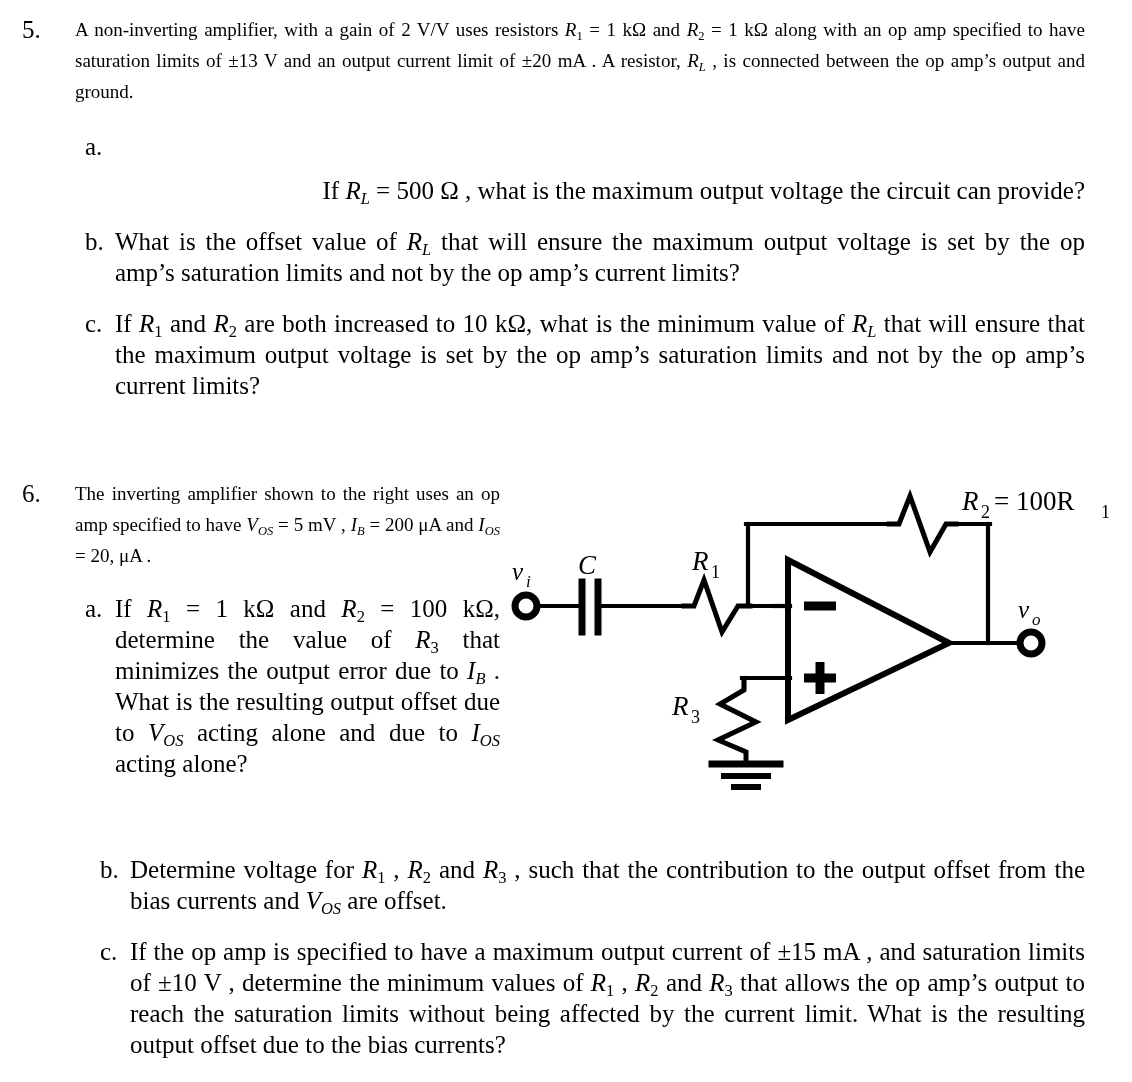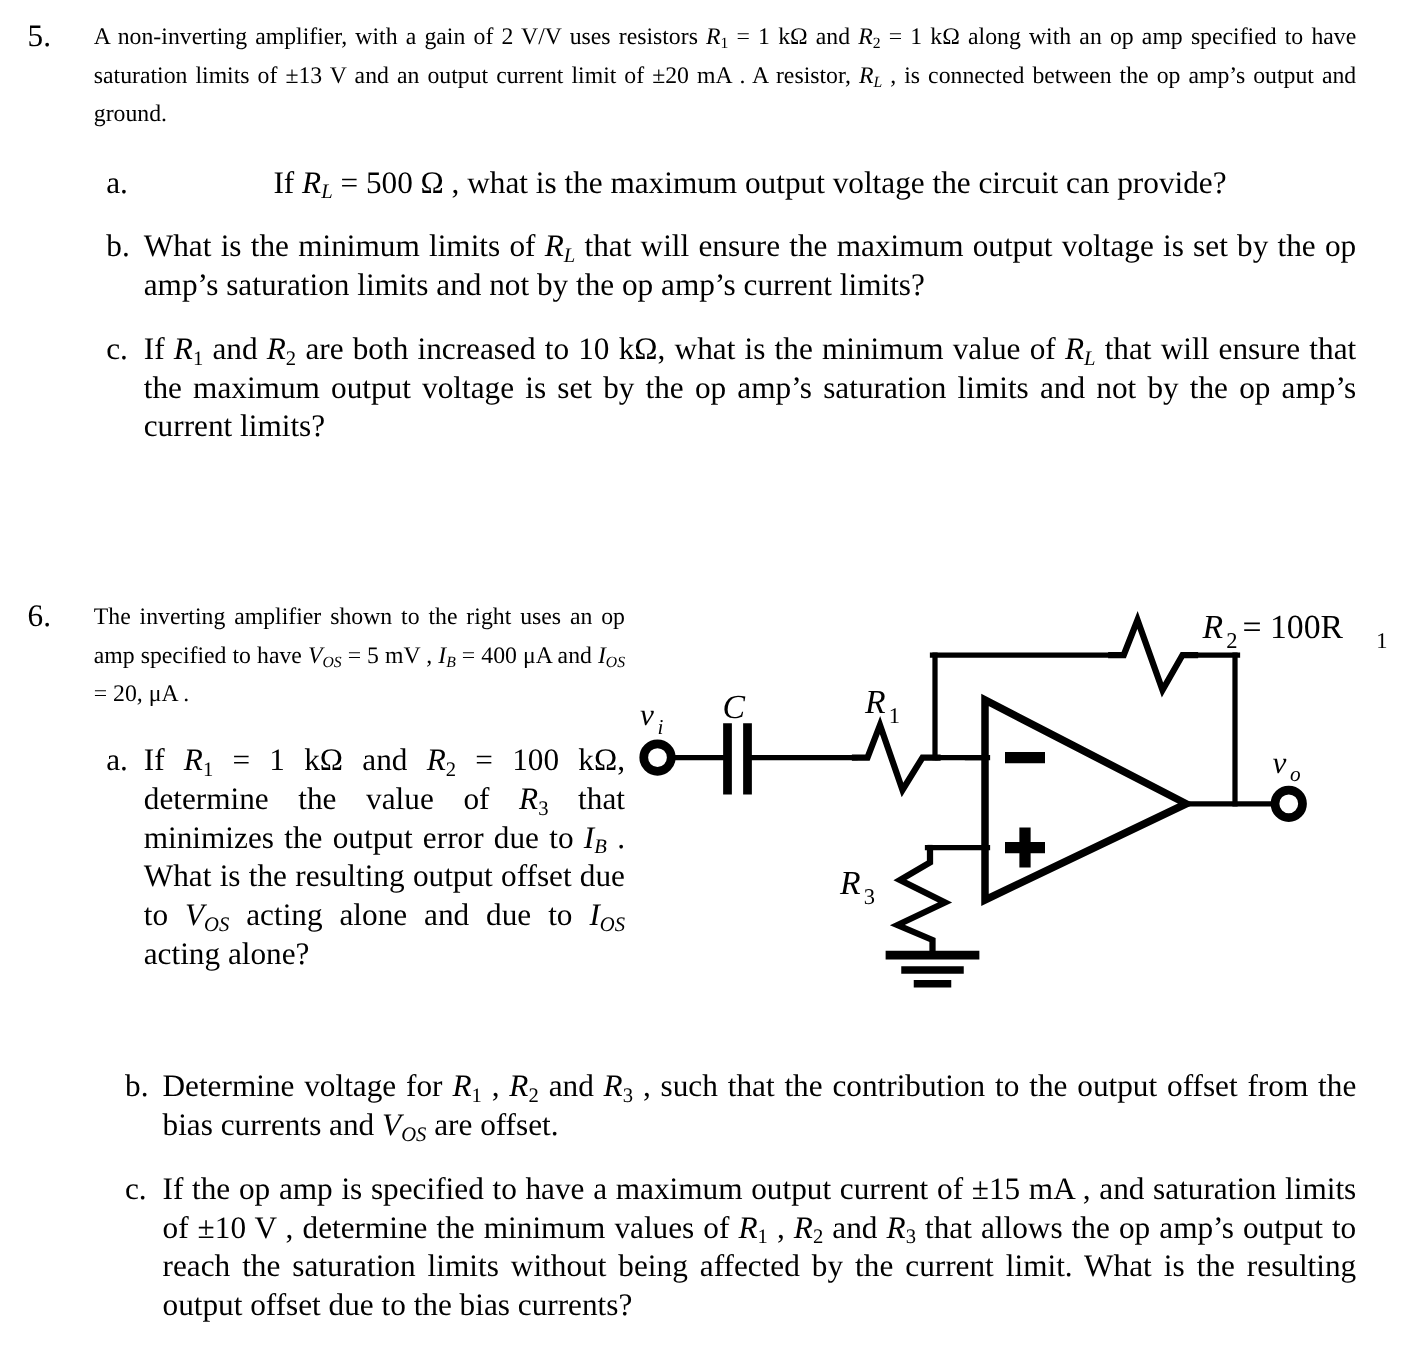--- a/index.html
+++ b/index.html
@@ -56,21 +56,21 @@
   }
   .sub-letter {
     flex: 0 0 30px;
     width: 30px;
   }
   .sub-text {
     flex: 1 1 auto;
     text-align: justify;
     text-justify: inter-word;
   }
-  .sub-text.noj { text-align: center; }
+  .sub-text.noj { text-align: right; margin-top: 44px; }
 
   
   i.v {
     font-style: italic;
     font-family: "Liberation Serif", "DejaVu Serif", serif;
   }
   sub.s {
     font-size: 0.66em;
     vertical-align: -0.28em;
     font-style: italic;
@@ -103,34 +103,34 @@
     <div class="prob-body">
       <div class="para"><span>A non-inverting amplifier, with a gain of 2 V/V uses resistors </span><i class="v">R</i><sub class="sn">1</sub><span> = 1 kΩ and </span><i class="v">R</i><sub class="sn">2</sub><span> = 1 kΩ along with an op amp specified to have saturation limits of ±13 V and an output current limit of ±20 mA . A resistor, </span><i class="v">R</i><sub class="s">L</sub><span> , is connected between the op amp’s output and ground.</span></div>
 
       <div class="subitem" style="margin-top:24px; margin-left:10px;">
         <span class="sub-letter">a.</span>
         <span class="sub-text noj"><span>If </span><i class="v">R</i><sub class="s">L</sub><span> = 500 Ω , what is the maximum output voltage the circuit can provide?</span></span>
       </div>
 
       <div class="subitem" style="margin-top:20px; margin-left:10px;">
         <span class="sub-letter">b.</span>
-        <span class="sub-text"><span>What is the minimum limits of </span><i class="v">R</i><sub class="s">L</sub><span> that will ensure the maximum output voltage is set by the op amp’s saturation limits and not by the op amp’s current limits?</span></span>
+        <span class="sub-text"><span>What is the offset value of </span><i class="v">R</i><sub class="s">L</sub><span> that will ensure the maximum output voltage is set by the op amp’s saturation limits and not by the op amp’s current limits?</span></span>
       </div>
 
       <div class="subitem" style="margin-top:20px; margin-left:10px;">
         <span class="sub-letter">c.</span>
         <span class="sub-text"><span>If </span><i class="v">R</i><sub class="sn">1</sub><span> and </span><i class="v">R</i><sub class="sn">2</sub><span> are both increased to 10 kΩ, what is the minimum value of </span><i class="v">R</i><sub class="s">L</sub><span> that will ensure that the maximum output voltage is set by the op amp’s saturation limits and not by the op amp’s current limits?</span></span>
       </div>
     </div>
   </div>
 
   <div class="problem" style="left:0px; top:478px; width:500px;">
     <div class="prob-num">6.</div>
     <div class="prob-body">
-      <div class="para"><span>The inverting amplifier shown to the right uses an op amp specified to have </span><i class="v">V</i><sub class="s">OS</sub><span> = 5 mV , </span><i class="v">I</i><sub class="s">B</sub><span> = 400 μA and </span><i class="v">I</i><sub class="s">OS</sub><span> = 20, μA .</span></div>
+      <div class="para"><span>The inverting amplifier shown to the right uses an op amp specified to have </span><i class="v">V</i><sub class="s">OS</sub><span> = 5 mV , </span><i class="v">I</i><sub class="s">B</sub><span> = 200 μA and </span><i class="v">I</i><sub class="s">OS</sub><span> = 20, μA .</span></div>
 
       <div class="subitem" style="margin-top:22px; margin-left:10px;">
         <span class="sub-letter">a.</span>
         <span class="sub-text"><span>If </span><i class="v">R</i><sub class="sn">1</sub><span> = 1 kΩ and </span><i class="v">R</i><sub class="sn">2</sub><span> = 100 kΩ, determine the value of </span><i class="v">R</i><sub class="sn">3</sub><span> that minimizes the output error due to </span><i class="v">I</i><sub class="s">B</sub><span> . What is the resulting output offset due to </span><i class="v">V</i><sub class="s">OS</sub><span> acting alone and due to </span><i class="v">I</i><sub class="s">OS</sub><span> acting alone?</span></span>
       </div>
     </div>
   </div>
 
   <div class="subitem" style="position:absolute; left:100px; top:854px; width:985px;">
     <span class="sub-letter">b.</span>

